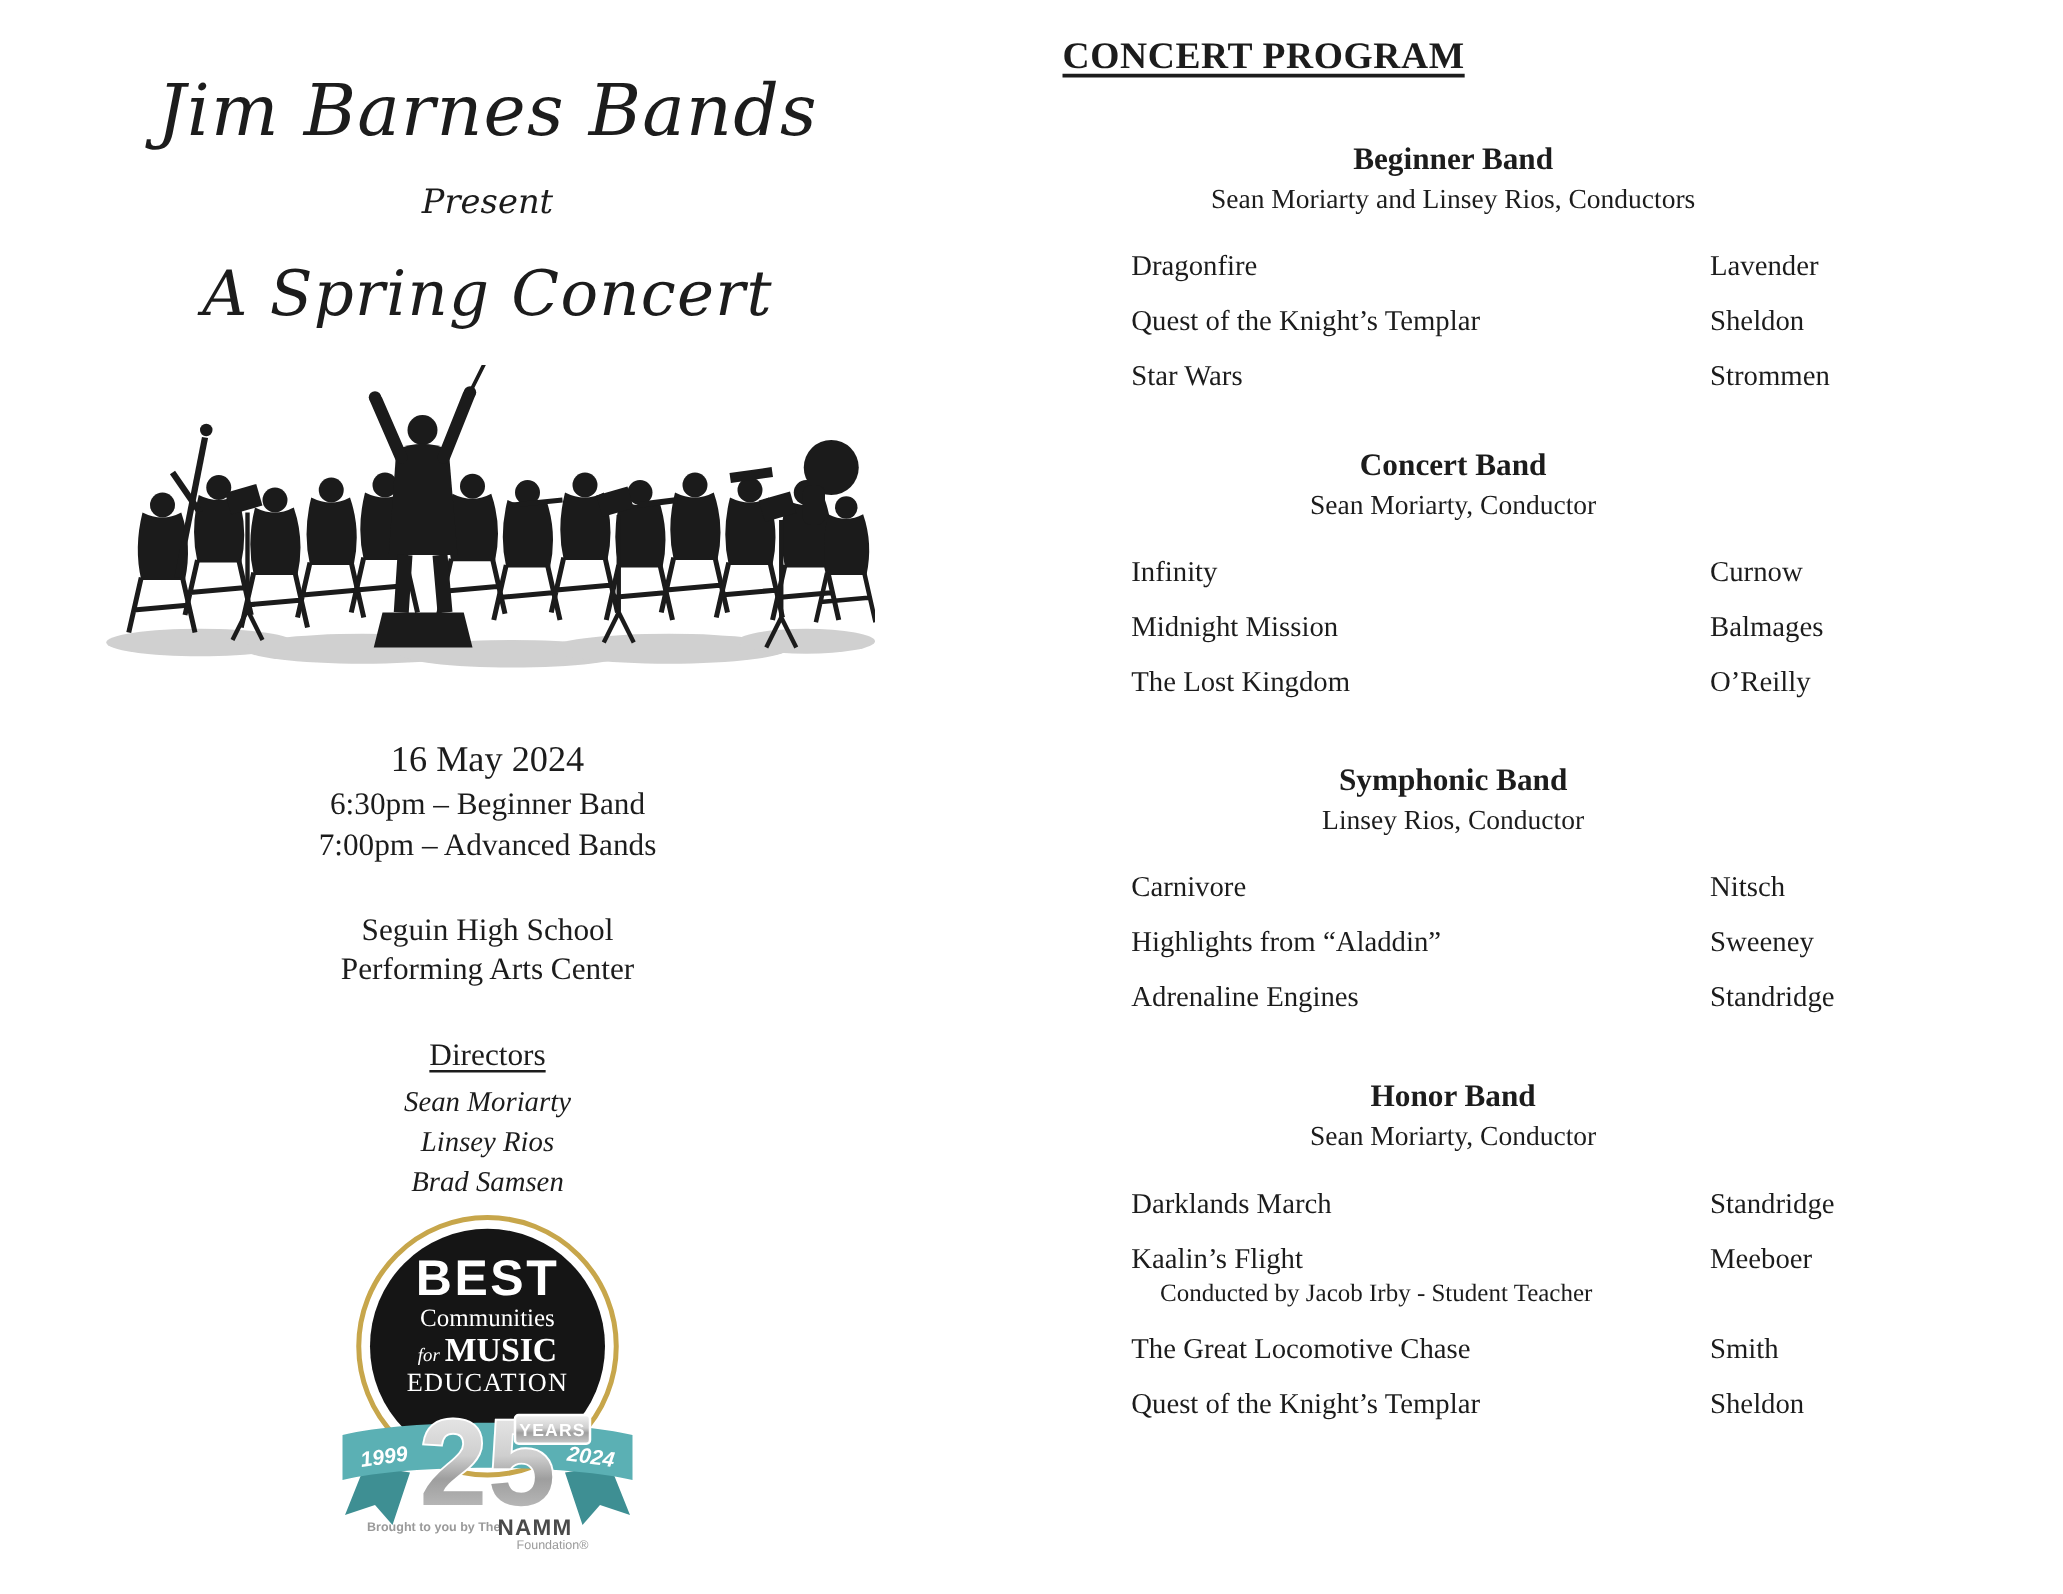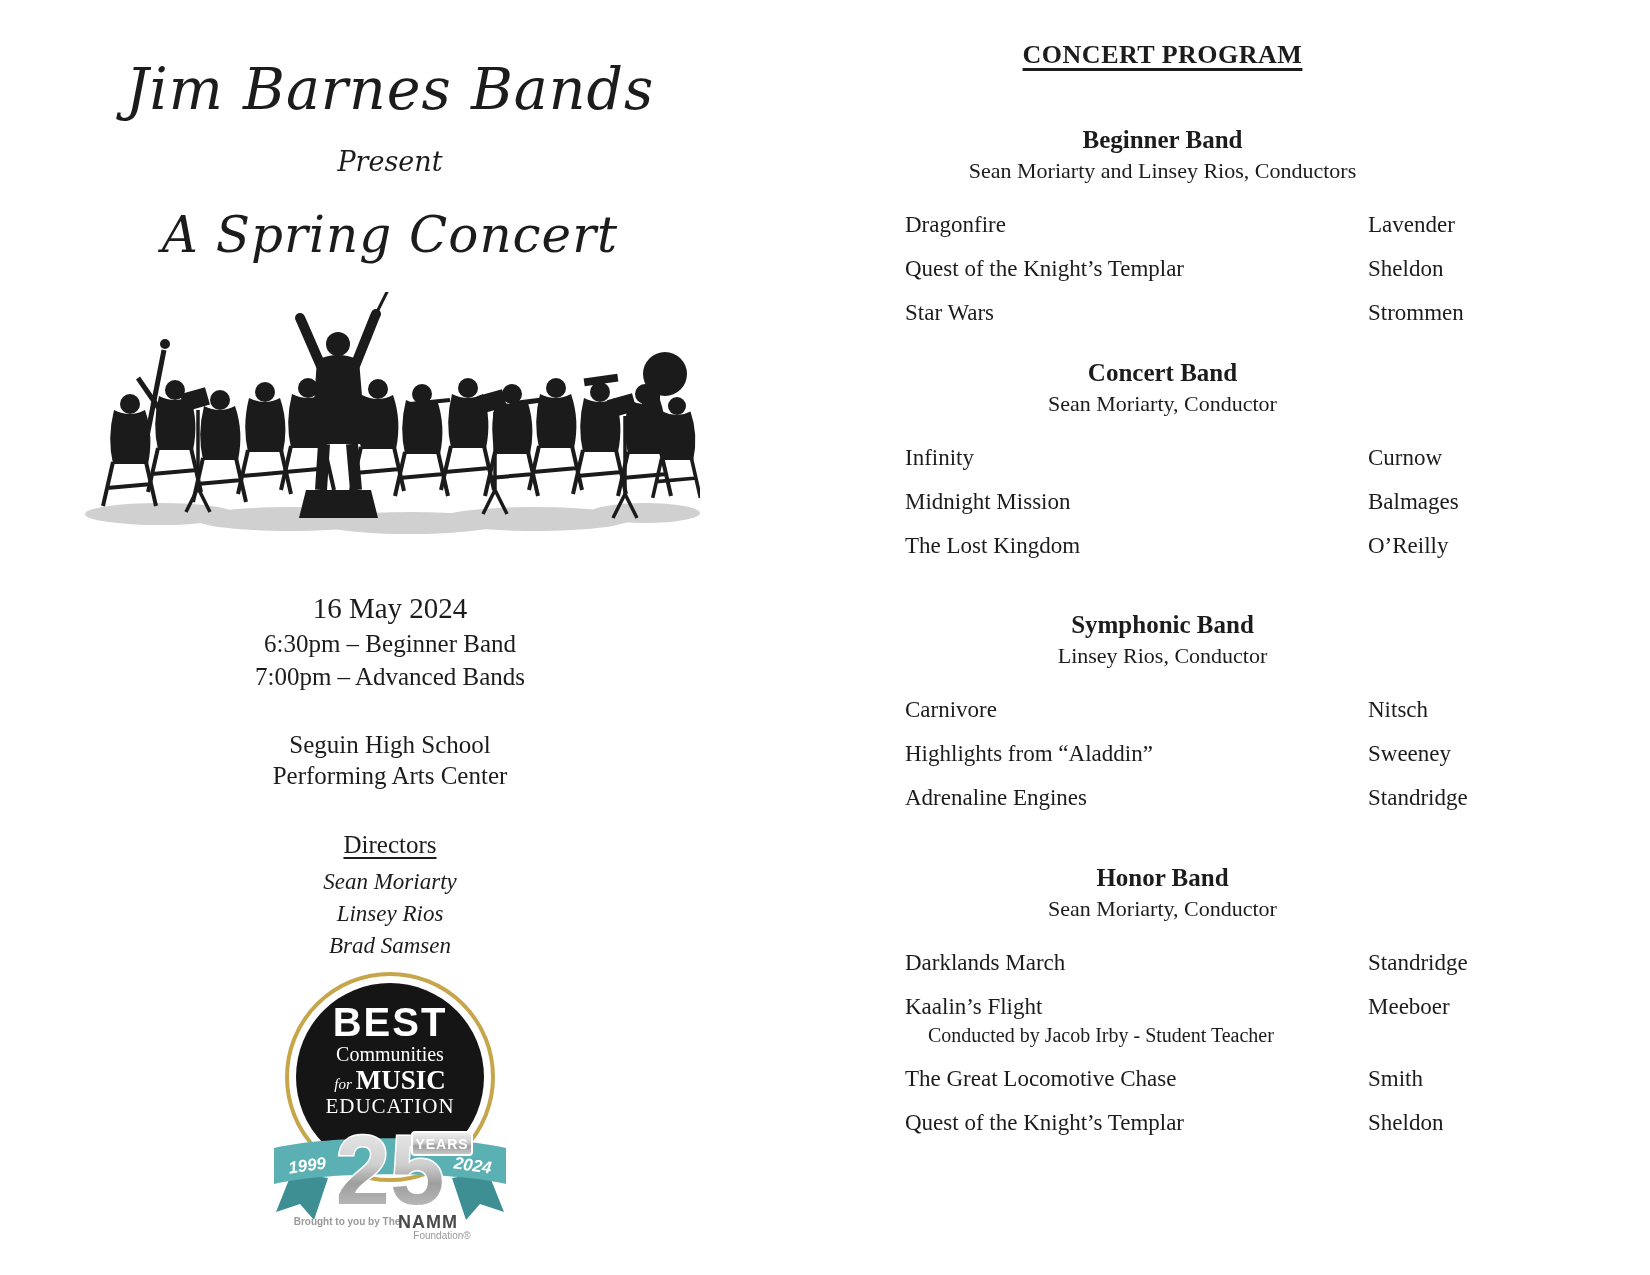--- a/index.html
+++ b/index.html
@@ -23,25 +23,25 @@
   .d-t1{top:630px;font-size:25px;}
   .d-t2{top:663px;font-size:25px;}
   .v1{top:731px;font-size:25px;}
   .v2{top:762px;font-size:25px;}
   .dirs{top:831px;font-size:25px;text-decoration:underline;text-underline-offset:4px;}
   .dname{font-size:23px;font-style:italic;}
   .dn1{top:869px;}.dn2{top:901px;}.dn3{top:933px;}
   .badge{position:absolute;top:972px;left:200px;width:240px;height:272px;}
   
   .right-col{position:absolute;left:850px;top:0;width:625px;height:1275px;}
-  .program-title{position:absolute;top:40px;width:100%;text-align:center;
-    font-size:26px;font-weight:bold;letter-spacing:.5px;
+  .program-title{position:absolute;top:28px;width:100%;
+    font-size:30px;font-weight:bold;letter-spacing:.5px;
     text-decoration:underline;text-decoration-thickness:2.5px;text-underline-offset:5px;}
   .section{position:absolute;width:100%;}
-  .s0{top:124px;}.s1{top:357px;}.s2{top:609px;}.s3{top:862px;}
+  .s0{top:112px;}.s1{top:357px;}.s2{top:609px;}.s3{top:862px;}
   .band-name{font-size:25px;font-weight:bold;text-align:center;line-height:32px;}
   .conductor{font-size:22px;text-align:center;line-height:30px;}
   .pieces{margin-top:24px;}
   .piece-row{position:relative;font-size:23px;line-height:30px;margin-bottom:14px;padding-left:55px;}
   .piece-composer{position:absolute;left:518px;top:0;}
   .piece-note{font-size:20px;line-height:26px;margin-top:-14px;margin-bottom:16px;padding-left:78px;}
 </style>
 </head>
 <body>
 

